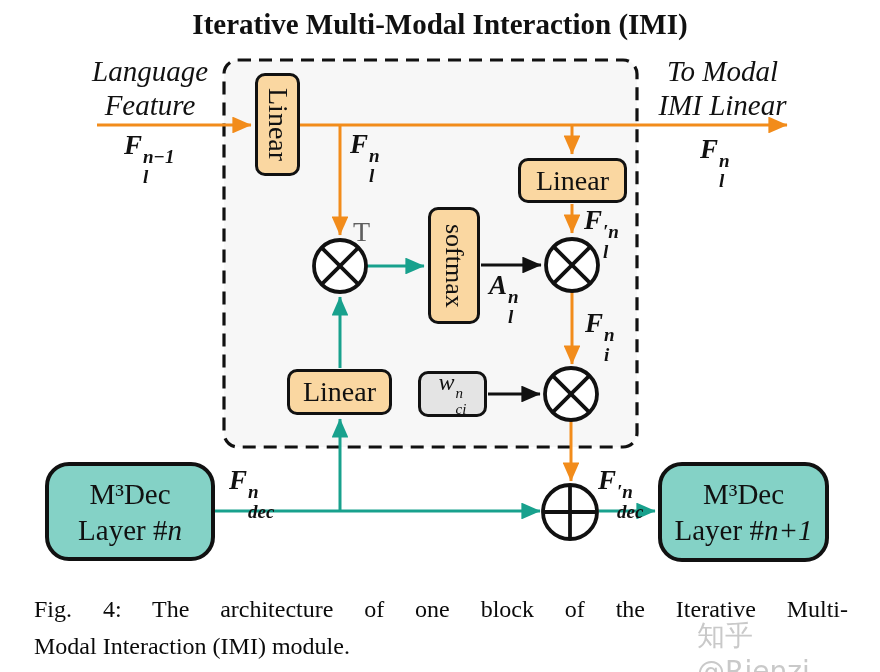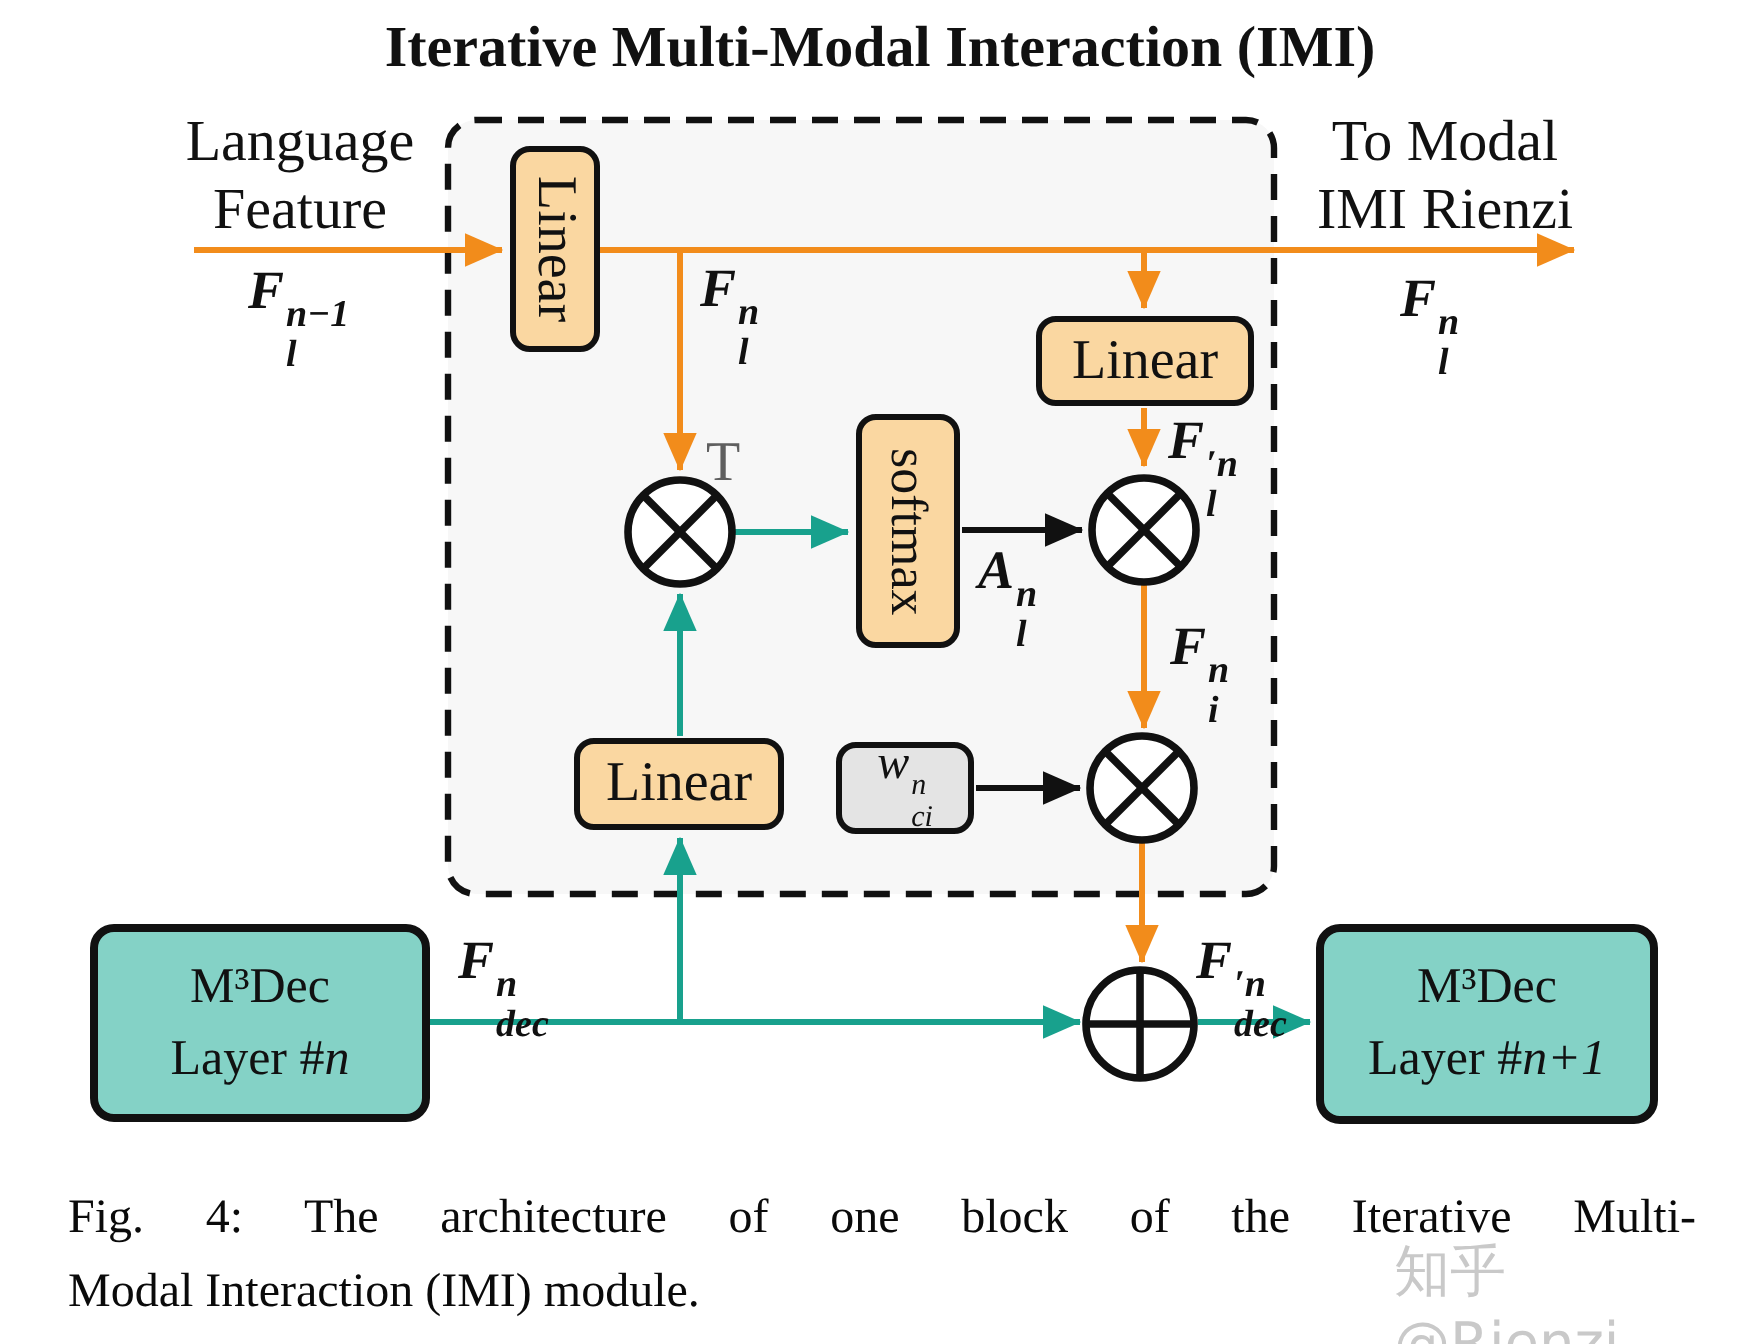--- a/index.html
+++ b/index.html
@@ -6,23 +6,23 @@
   .fig{position:relative;width:864px;height:672px;background:#ffffff;overflow:hidden;
        font-family:"Liberation Serif",serif;color:#111;}
   .title{position:absolute;left:0;top:8px;width:880px;text-align:center;
          font-size:29px;font-weight:bold;letter-spacing:0px;}
   svg.layer{position:absolute;left:0;top:0;z-index:1;}
   .box{position:absolute;z-index:2;display:flex;align-items:center;justify-content:center;
        background:#FAD7A1;border:3px solid #111;border-radius:10px;
        font-size:28px;color:#111;box-sizing:border-box;}
   .box.vert span{writing-mode:vertical-rl;text-orientation:sideways;}
   .box.gray{background:#E4E4E4;border-radius:10px;}
-  .box.teal{background:#84D2C6;border-width:4px;border-radius:12px;
-            flex-direction:column;font-size:25px;line-height:36px;}
-  .lbl{position:absolute;z-index:2;text-align:center;font-size:29px;line-height:34px;}
+  .box.teal{background:#84D2C6;border-width:4px;border-radius:24px;
+            flex-direction:column;font-size:29px;line-height:36px;}
+  .lbl{position:absolute;z-index:2;text-align:center;font-size:29px;line-height:34px;font-style:italic;}
   .math{position:absolute;z-index:3;font-style:italic;font-weight:bold;
         font-size:27px;white-space:nowrap;line-height:1;}
   .math .stack{display:inline-flex;flex-direction:column;align-items:flex-start;
         font-size:19px;line-height:1.05;vertical-align:-9px;margin-left:1px;}
   .math.small{font-size:24px;font-weight:normal;}
   .math.small .stack{font-size:15px;vertical-align:-8px;}
   .tmark{position:absolute;z-index:3;font-size:28px;color:#5f5f5f;}
   .caption{position:absolute;left:34px;top:591px;width:814px;z-index:2;
            font-size:24px;line-height:37px;color:#0a0a0a;}
   .caption .l1{text-align:justify;text-align-last:justify;}
@@ -125,21 +125,21 @@
     <span><span>Layer #</span><i>n+1</i></span>
   </div>
 
   <div class="lbl" style="left:70px;top:54px;width:160px;">
     <div>Language</div>
     <div>Feature</div>
   </div>
 
   <div class="lbl" style="left:630px;top:54px;width:185px;">
     <div>To Modal</div>
-    <div>IMI Rienzi</div>
+    <div>IMI Linear</div>
   </div>
 
   <div class="math" style="left:124px;top:132px;"><span>F</span><span class="stack">
         <span>n−1</span>
         <span>l</span>
       </span></div>
 
   <div class="math" style="left:350px;top:131px;"><span>F</span><span class="stack">
         <span>n</span>
         <span>l</span>

